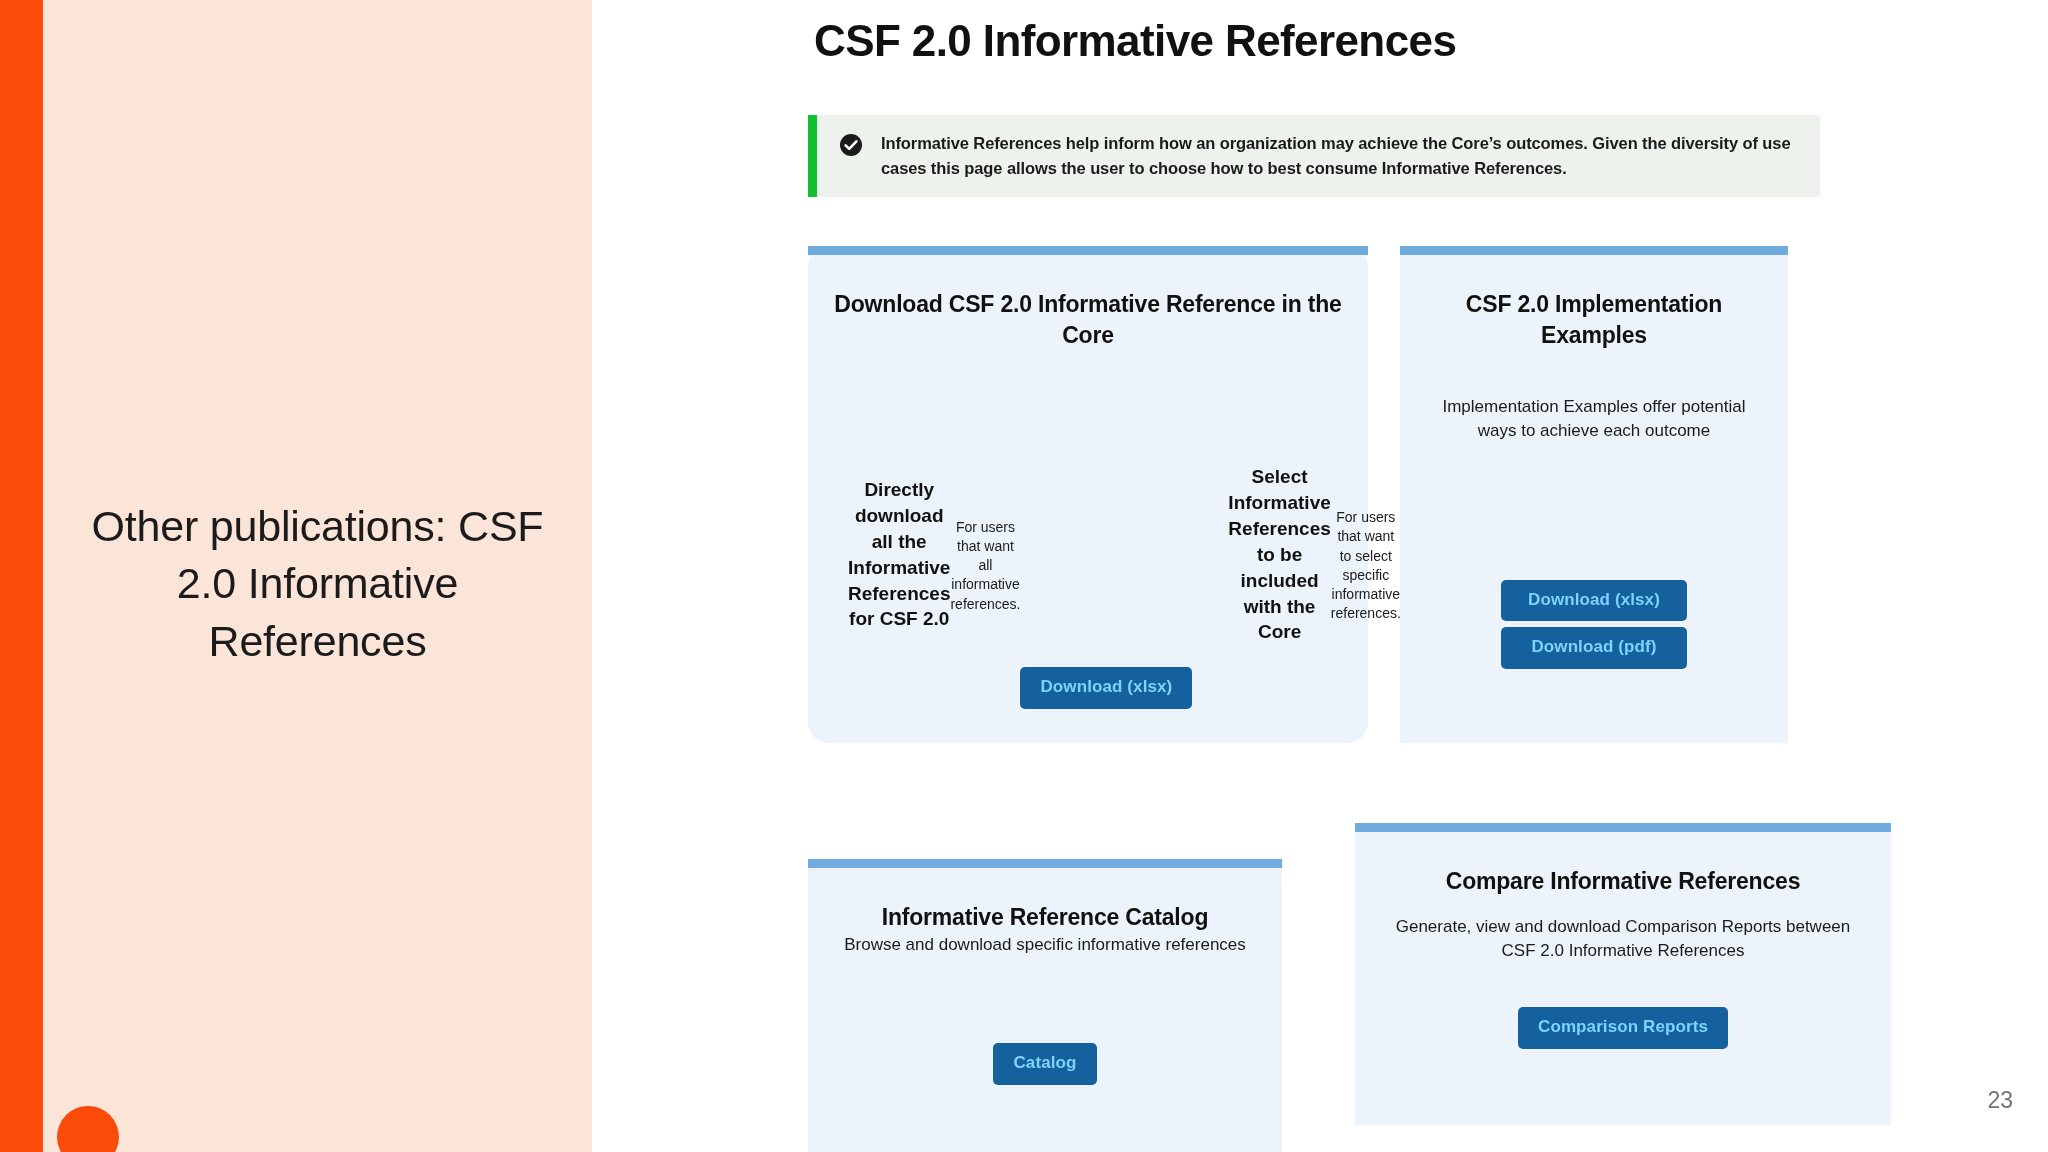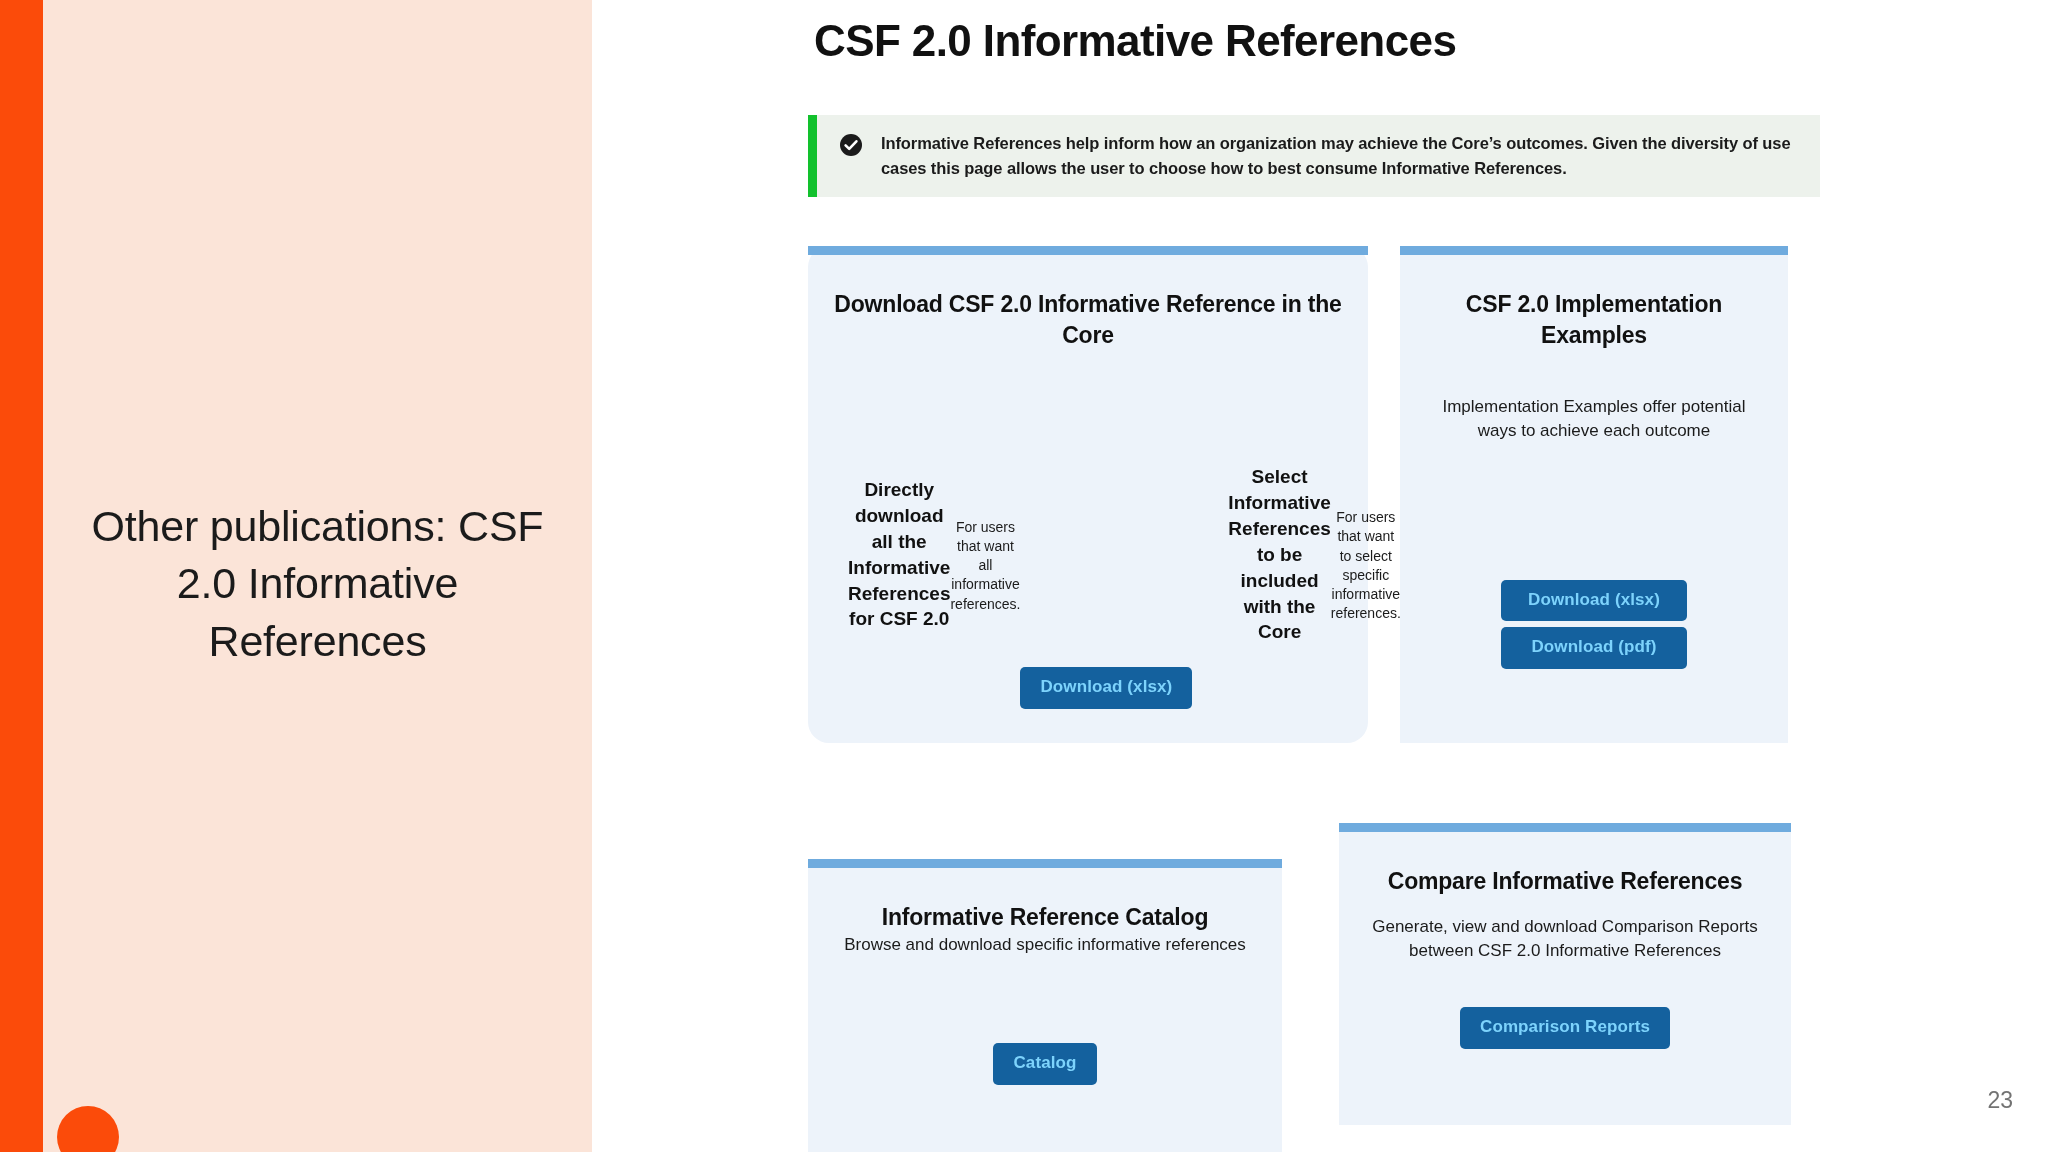--- a/index.html
+++ b/index.html
@@ -214,23 +214,23 @@
   #card-ir-catalog {
     left: 216px;
     top: 859px;
     width: 474px;
     height: 302px;
   }
   #card-ir-catalog .card-desc { margin-top: 0; }
 
   
   #card-compare-ir {
-    left: 747px;
+    left: 763px;
     top: 823px;
-    width: 452px;
+    width: 536px;
     height: 302px;
   }
   #card-compare-ir .card-desc { margin-top: 18px; }
 
   .bottom-btn-wrap {
     margin-top: auto;
     padding-bottom: 48px;
   }
 
   

